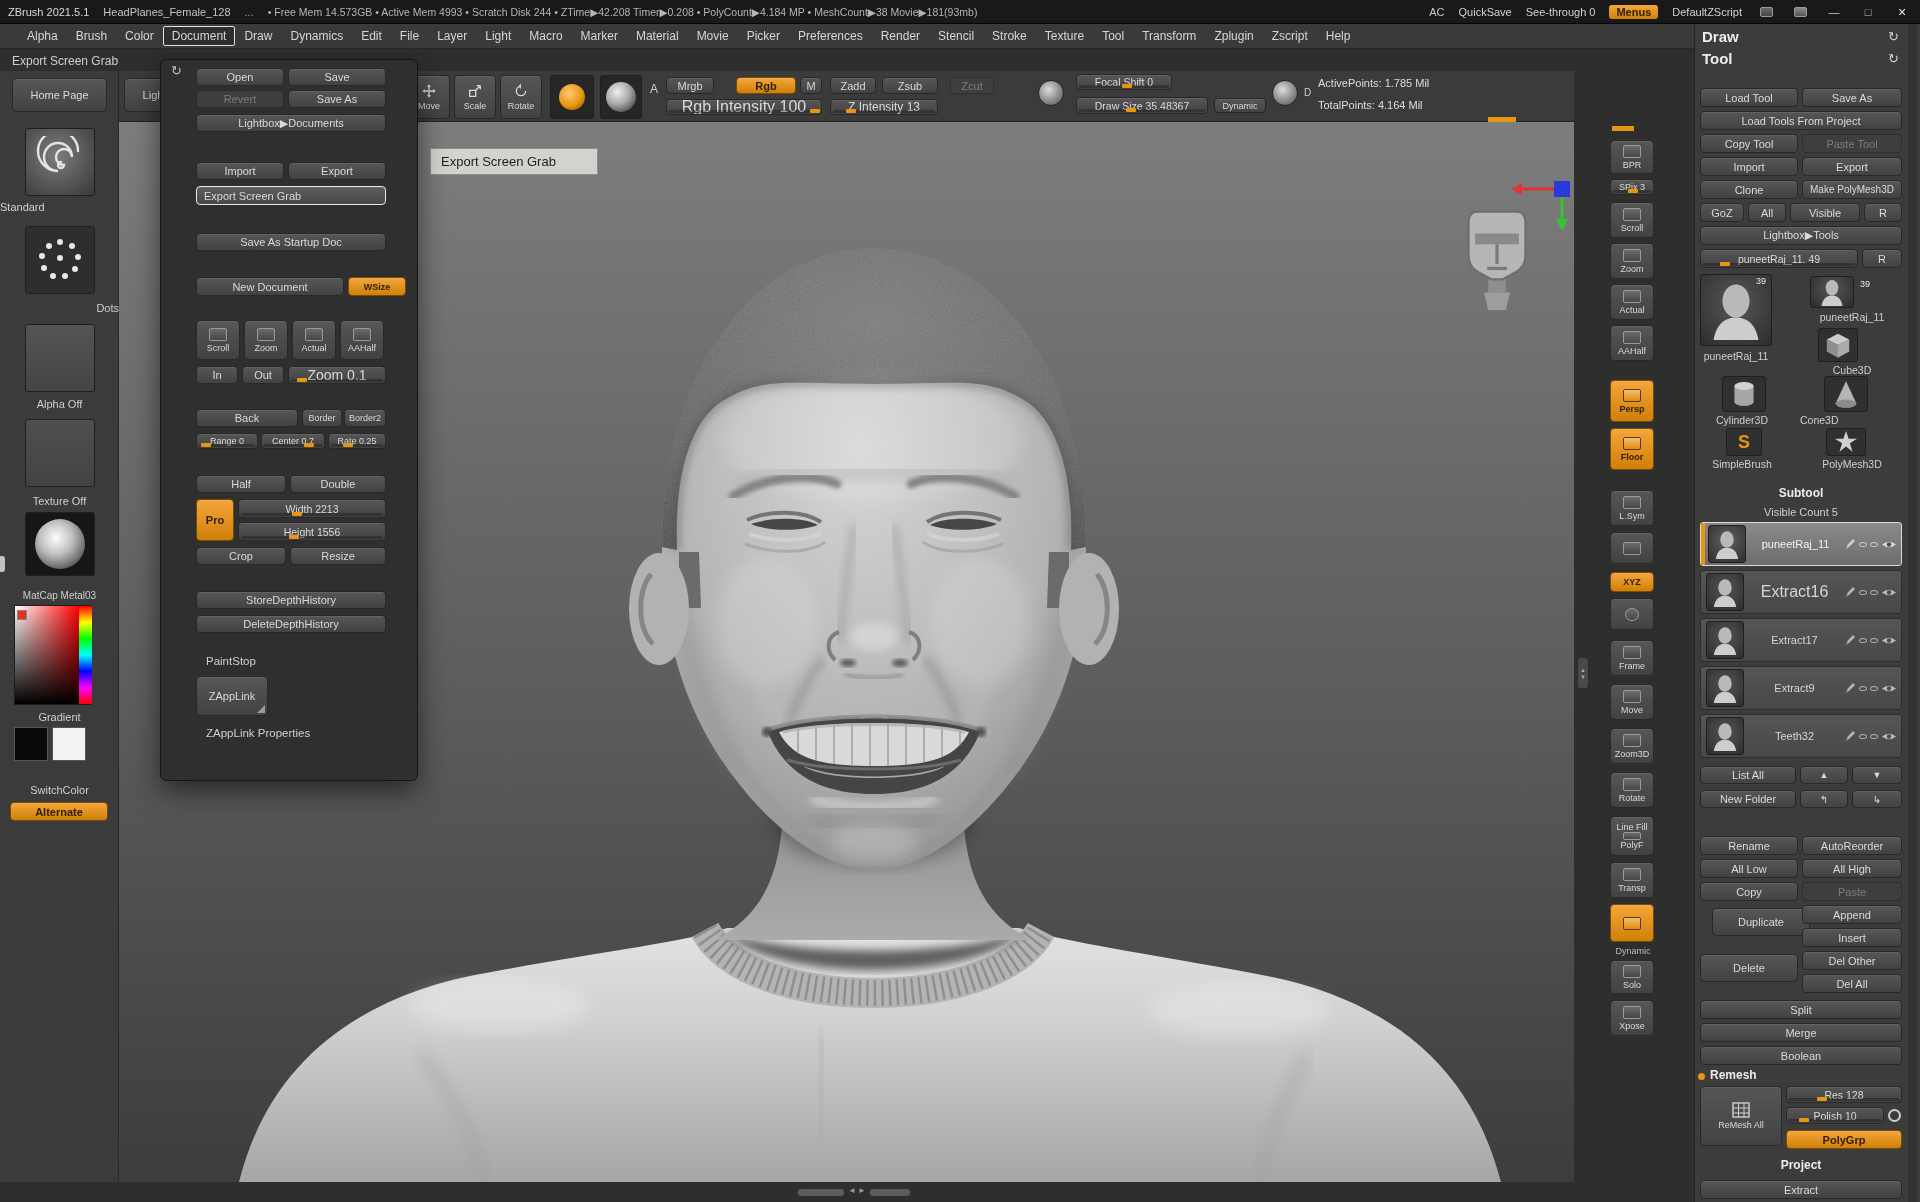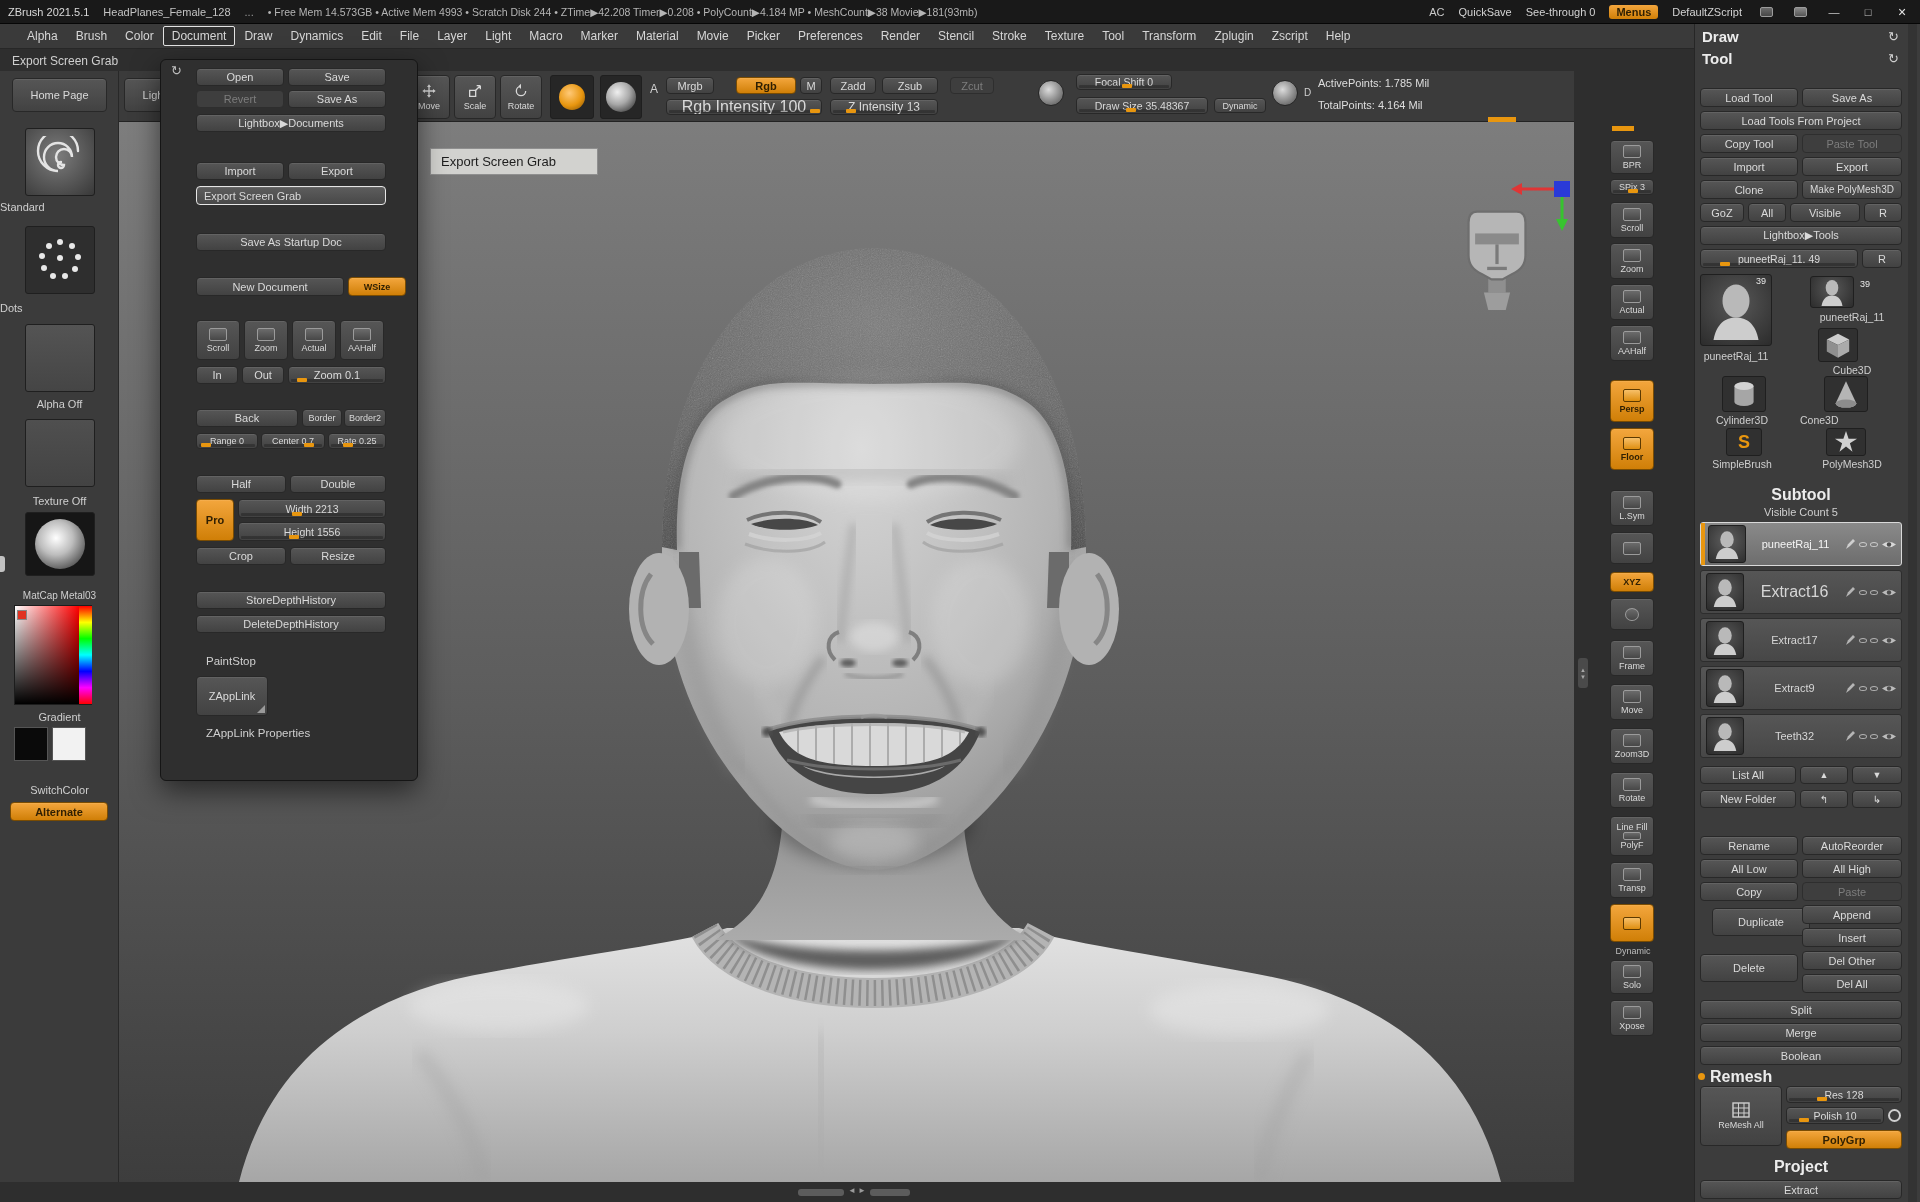--- a/index.html
+++ b/index.html
@@ -14,21 +14,21 @@
   .btn.dis{background:#3e3e3e;color:#7d7d7d;box-shadow:none;border-color:#2e2e2e}
   .btn.tl{justify-content:flex-start;padding-left:7px}
   .btn.hl{border:1px solid #e6e6e6;background:linear-gradient(#5d5d5d,#484848)}
   .sl .h{position:absolute;bottom:1px;width:10px;height:4px;background:#e8960f;border-radius:1px}
   .sl::after{content:"";position:absolute;left:2px;right:2px;bottom:1px;height:3px;background:rgba(0,0,0,.25);border-radius:1px}
   .sl .h{z-index:2}
   .col{display:flex;flex-direction:column;align-items:center;justify-content:center;gap:2px}
   .icobox{width:18px;height:13px;border:1px solid #9b9b9b;border-radius:2px;background:linear-gradient(#6b6b6b,#474747)}
   .tiny{font-size:9px}
   .thumb{position:absolute;background:#303030;border:1px solid #1f1f1f;border-radius:3px;overflow:hidden;display:flex;align-items:center;justify-content:center}
-  .sechead{position:absolute;color:#ececec;font-weight:bold;font-size:16px;text-align:center}
+  .sechead{position:absolute;color:#ececec;font-weight:bold;font-size:12px;text-align:center}
   .row-ic{display:flex;align-items:center;gap:3px}
   .dot{width:8px;height:5px;border:1px solid #c9c9c9;border-radius:50%}
   .winglyph{width:20px;height:16px;display:flex;align-items:center;justify-content:center;color:#c9c9c9;font-size:11px}
   svg{display:block}
 </style>
 </head>
 <body>
 
 <svg width="0" height="0" aria-hidden="true">
   <defs>
@@ -141,21 +141,21 @@
           <circle cx="43" cy="37" r="3"></circle>
             <circle cx="33" cy="44" r="3"></circle>
             <circle cx="21" cy="44" r="3"></circle>
           <circle cx="12" cy="36" r="3"></circle>
             <circle cx="10" cy="24" r="3"></circle>
             <circle cx="17" cy="14" r="3"></circle>
           <circle cx="28" cy="26" r="3"></circle>
         </g>
       </svg>
     </div>
-    <div class="lbl" style="left:0;top:231px;width:119px;text-align:left">Dots</div>
+    <div class="lbl" style="left:0;top:231px;width:119px;text-align:right">Dots</div>
 
     <div class="thumb" style="left:25px;top:253px;width:70px;height:68px;background:linear-gradient(#545454,#454545)"></div>
     <div class="lbl" style="left:0;top:327px;width:119px;text-align:center">Alpha Off</div>
 
     <div class="thumb" style="left:25px;top:348px;width:70px;height:68px;background:linear-gradient(#4f4f4f,#434343)"></div>
     <div class="lbl" style="left:0;top:424px;width:119px;text-align:center">Texture Off</div>
 
     <div class="thumb" style="left:25px;top:441px;width:70px;height:64px;background:#161616">
       <div style="width:50px;height:50px;border-radius:50%;background:radial-gradient(circle at 42% 38%, #ffffff, #bdbdbd 40%, #5f5f5f 75%, #2c2c2c)"></div>
     </div>
@@ -865,21 +865,21 @@
       <span class="icobox"></span>
       <span class="tiny">AAHalf</span>
     </div>
   <div class="btn" style="left:196px;top:366px;width:42px;height:18px;z-index:91">
       <span>In</span>
     </div>
   <div class="btn" style="left:242px;top:366px;width:42px;height:18px;z-index:91">
       <span>Out</span>
     </div>
   <div class="btn sl" style="left:288px;top:366px;width:98px;height:18px;z-index:91">
-      <span style="font-size:11px">Zoom 0.1</span>
+      <span style="font-size:14px">Zoom 0.1</span>
       <i class="h" style="left:8%"></i>
     </div>
 
   <div class="btn" style="left:196px;top:409px;width:102px;height:18px;z-index:91">
       <span>Back</span>
     </div>
   <div class="btn" style="left:302px;top:409px;width:40px;height:18px;z-index:91">
       <span class="tiny">Border</span>
     </div>
   <div class="btn" style="left:344px;top:409px;width:42px;height:18px;z-index:91">

